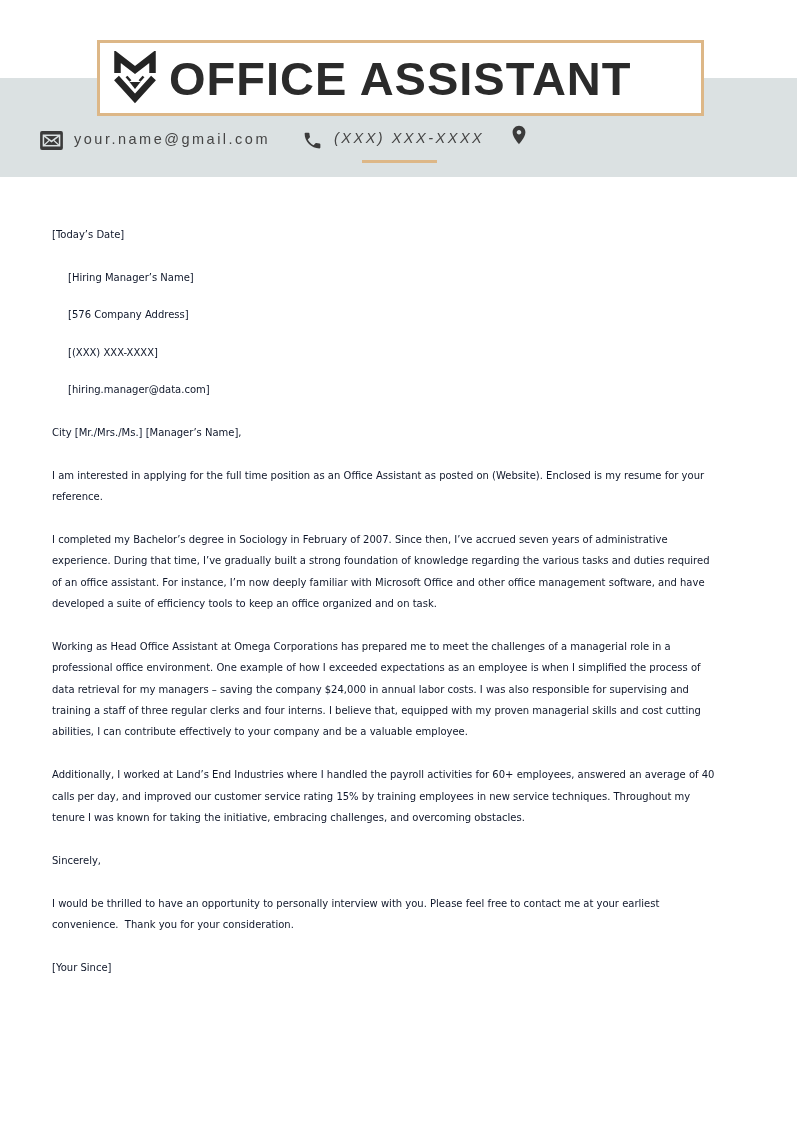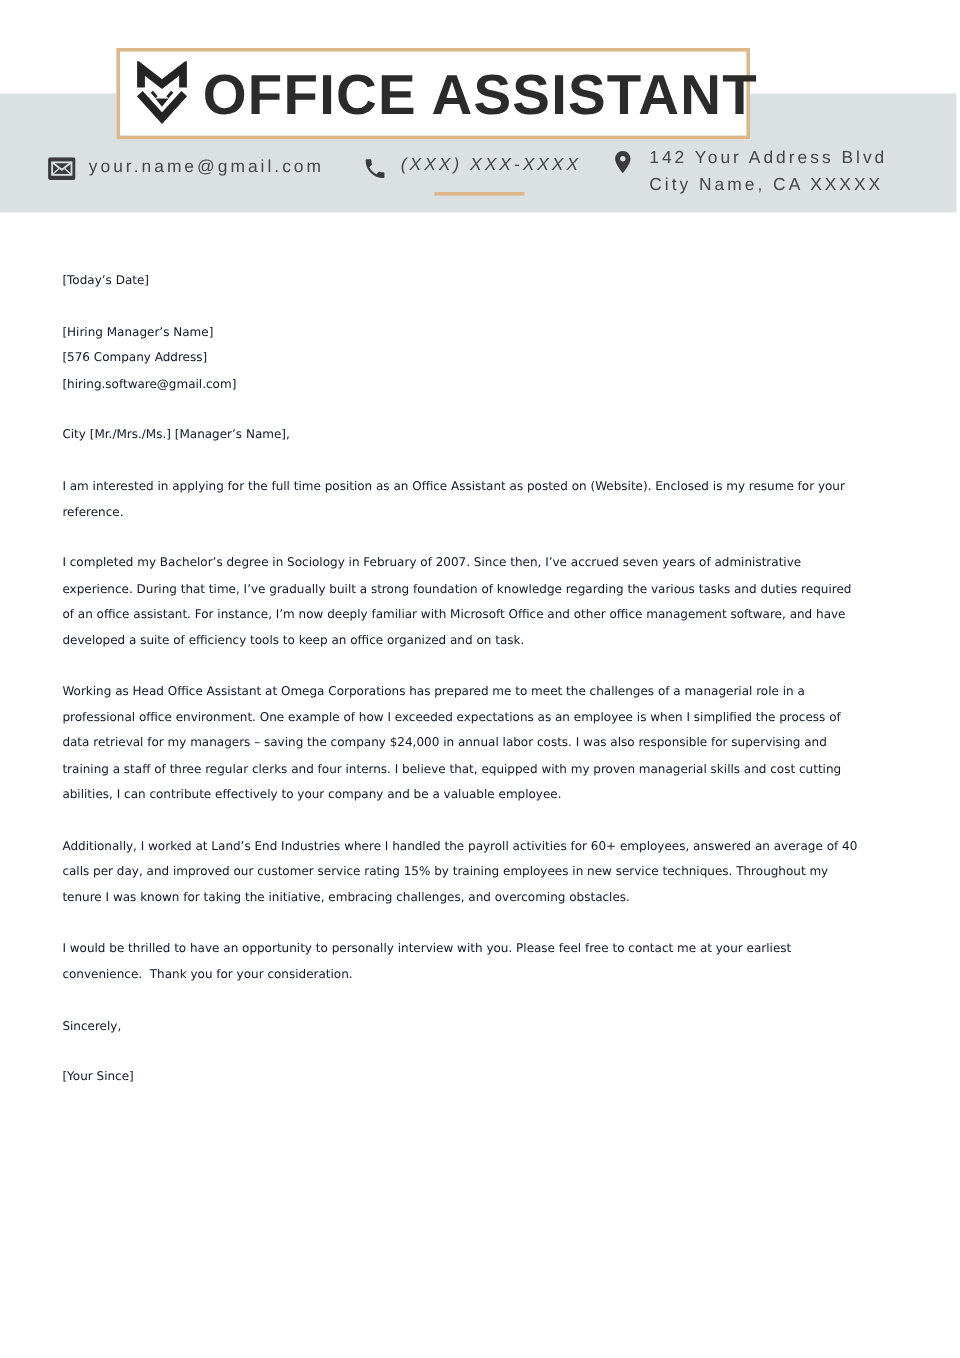--- a/index.html
+++ b/index.html
@@ -15,21 +15,21 @@
   
   .band {
     position: absolute;
     left: 0; top: 78px;
     width: 797px; height: 99px;
     background: #dbe1e2;
   }
   .logo-box {
     position: absolute;
     left: 97px; top: 40px;
-    width: 528px; height: 76px;
+    width: 607px; height: 76px;
     box-sizing: border-box;
     background: #ffffff;
     border: 3px solid #ddb787;
     display: flex;
     align-items: center;
     padding-left: 10px;
     z-index: 2;
   }
   .logo-box svg { flex: 0 0 auto; }
   .page-title {
@@ -71,21 +71,21 @@
   .letter {
     position: absolute;
     left: 52px; top: 224px;
     width: 664px;
     color: #0f172a;
     font-size: 10px;
     line-height: 21.4px;
   }
   .letter p { margin: 0 0 21.4px 0; white-space: pre-wrap; }
   .recipient { margin: 0 0 21.4px 0; }
-  .recipient p { margin: 0; }
+  .recipient p { margin: 16px; }
 </style>
 </head>
 <body>
 
 <div class="page">
 
   <header>
     <div class="band"></div>
 
     <div class="logo-box">
@@ -114,41 +114,38 @@
         <path fill="#3b3b3b" d="M6.62 10.79c1.44 2.83 3.76 5.14 6.59 6.59l2.2-2.2c.27-.27.67-.36 1.02-.24 1.12.37 2.33.57 3.57.57.55 0 1 .45 1 1V20c0 .55-.45 1-1 1-9.39 0-17-7.61-17-17 0-.55.45-1 1-1h3.5c.55 0 1 .45 1 1 0 1.25.2 2.45.57 3.57.11.35.03.74-.25 1.02l-2.2 2.2z"></path>
       </svg>
       <span>(XXX) XXX-XXXX</span>
     </div>
     <div class="phone-underline"></div>
 
     <div class="contact-item contact-address">
       <svg viewBox="0 0 24 24" width="22" height="22" aria-hidden="true">
         <path fill="#3b3b3b" d="M12 2C8.13 2 5 5.13 5 9c0 5.25 7 13 7 13s7-7.75 7-13c0-3.87-3.13-7-7-7zm0 9.5c-1.38 0-2.5-1.12-2.5-2.5s1.12-2.5 2.5-2.5 2.5 1.12 2.5 2.5-1.12 2.5-2.5 2.5z"></path>
       </svg>
-      <span class="addr-lines">
-        <span>142 Your Address Blvd</span>
-        <span>City Name, CA XXXXX</span>
-      </span>
     </div>
   </header>
 
   <main class="letter">
     <p>[Today’s Date]</p>
 
     <div class="recipient">
       <p>[Hiring Manager’s Name]</p>
       <p>[576 Company Address]</p>
-      <p>[hiring.software@gmail.com]</p>
+      <p>[(XXX) XXX-XXXX]</p>
+      <p>[hiring.manager@data.com]</p>
     </div>
 
     <p>City [Mr./Mrs./Ms.] [Manager’s Name],</p>
 
     <p>I am interested in applying for the full time position as an Office Assistant as posted on (Website). Enclosed is my resume for your reference.</p>
     <p>I completed my Bachelor’s degree in Sociology in February of 2007. Since then, I’ve accrued seven years of administrative experience. During that time, I’ve gradually built a strong foundation of knowledge regarding the various tasks and duties required of an office assistant. For instance, I’m now deeply familiar with Microsoft Office and other office management software, and have developed a suite of efficiency tools to keep an office organized and on task.</p>
     <p>Working as Head Office Assistant at Omega Corporations has prepared me to meet the challenges of a managerial role in a professional office environment. One example of how I exceeded expectations as an employee is when I simplified the process of data retrieval for my managers – saving the company $24,000 in annual labor costs. I was also responsible for supervising and training a staff of three regular clerks and four interns. I believe that, equipped with my proven managerial skills and cost cutting abilities, I can contribute effectively to your company and be a valuable employee.</p>
     <p>Additionally, I worked at Land’s End Industries where I handled the payroll activities for 60+ employees, answered an average of 40 calls per day, and improved our customer service rating 15% by training employees in new service techniques. Throughout my tenure I was known for taking the initiative, embracing challenges, and overcoming obstacles.</p>
+    <p>Sincerely,</p>
+
     <p>I would be thrilled to have an opportunity to personally interview with you. Please feel free to contact me at your earliest convenience.  Thank you for your consideration.</p>
-
-    <p>Sincerely,</p>
     <p>[Your Since]</p>
   </main>
 
 </div>
 
 </body></html>

